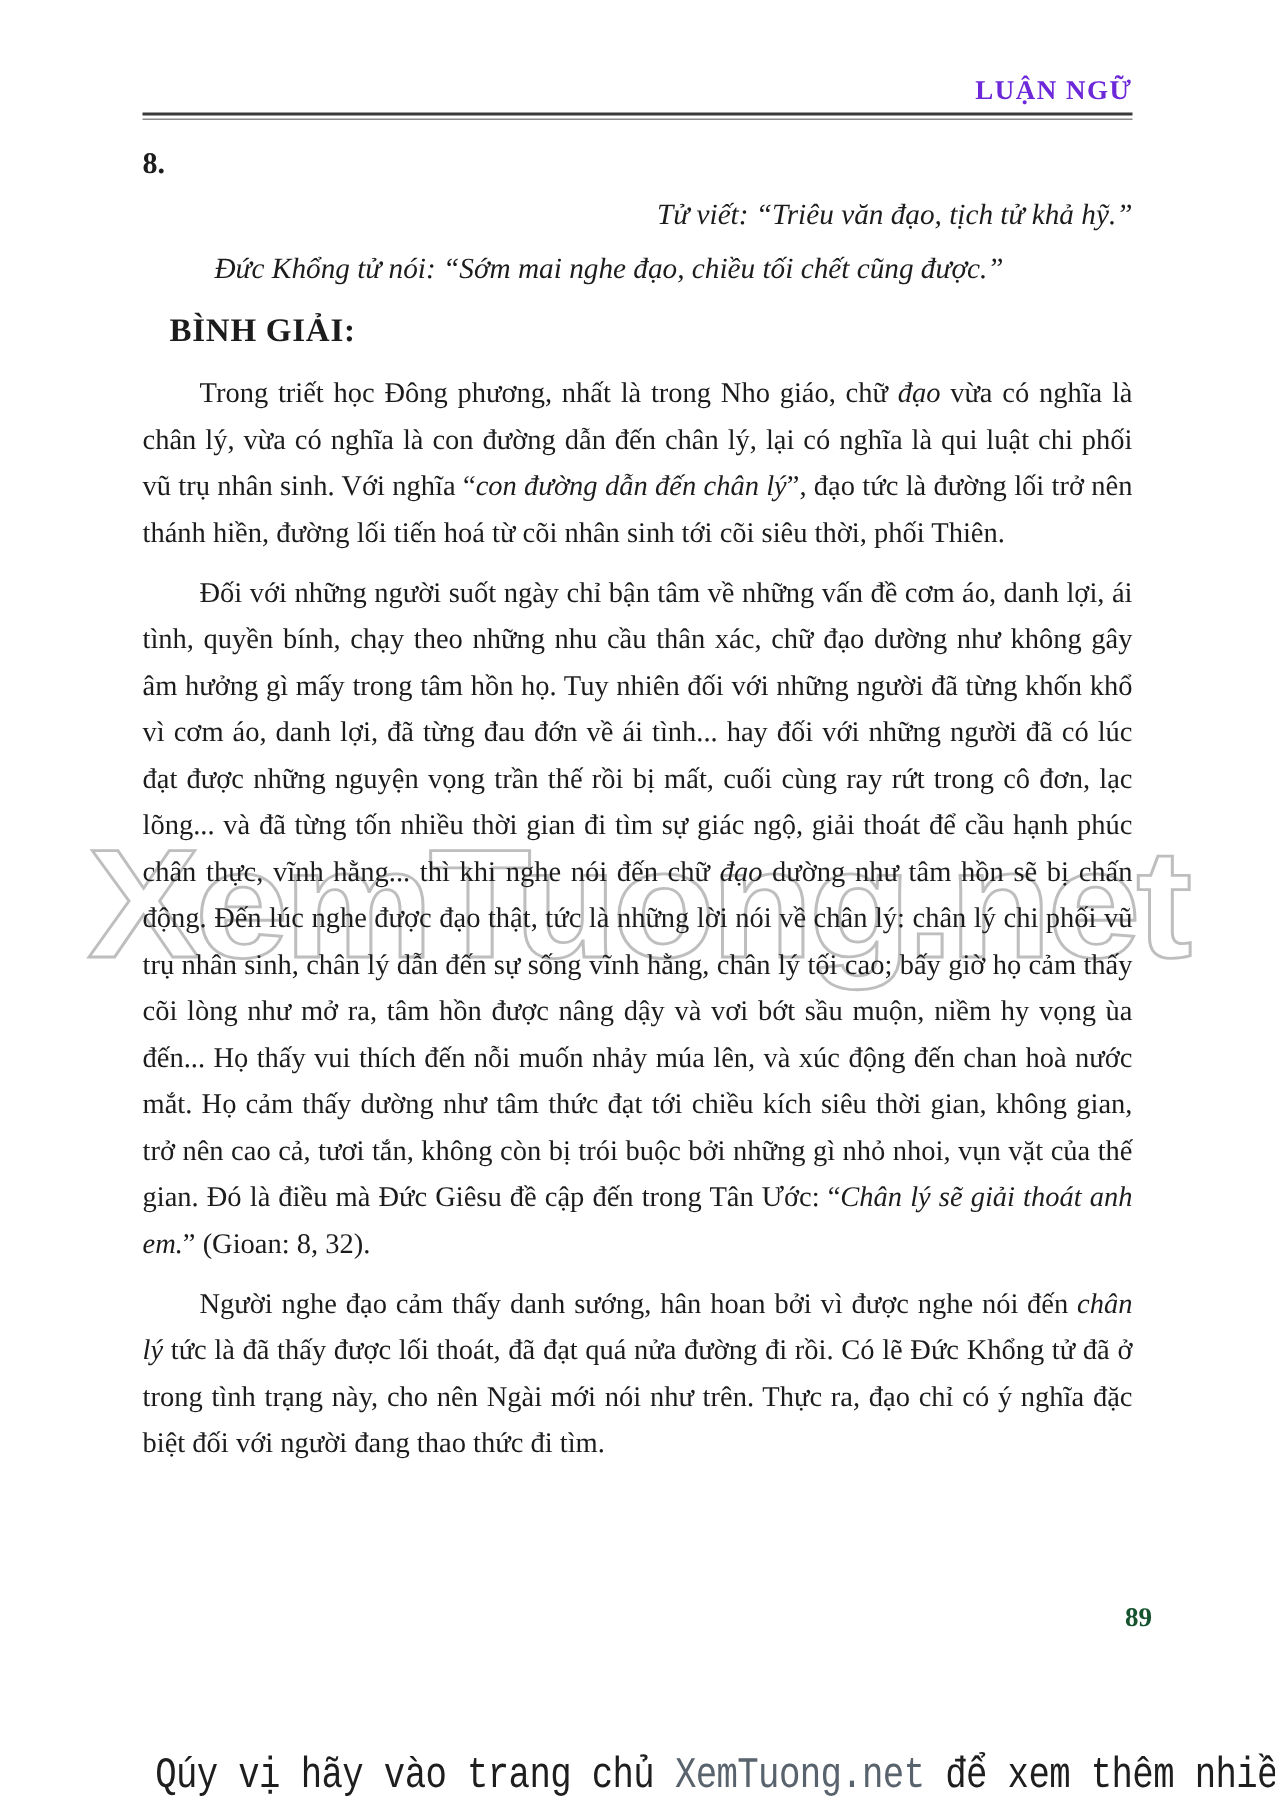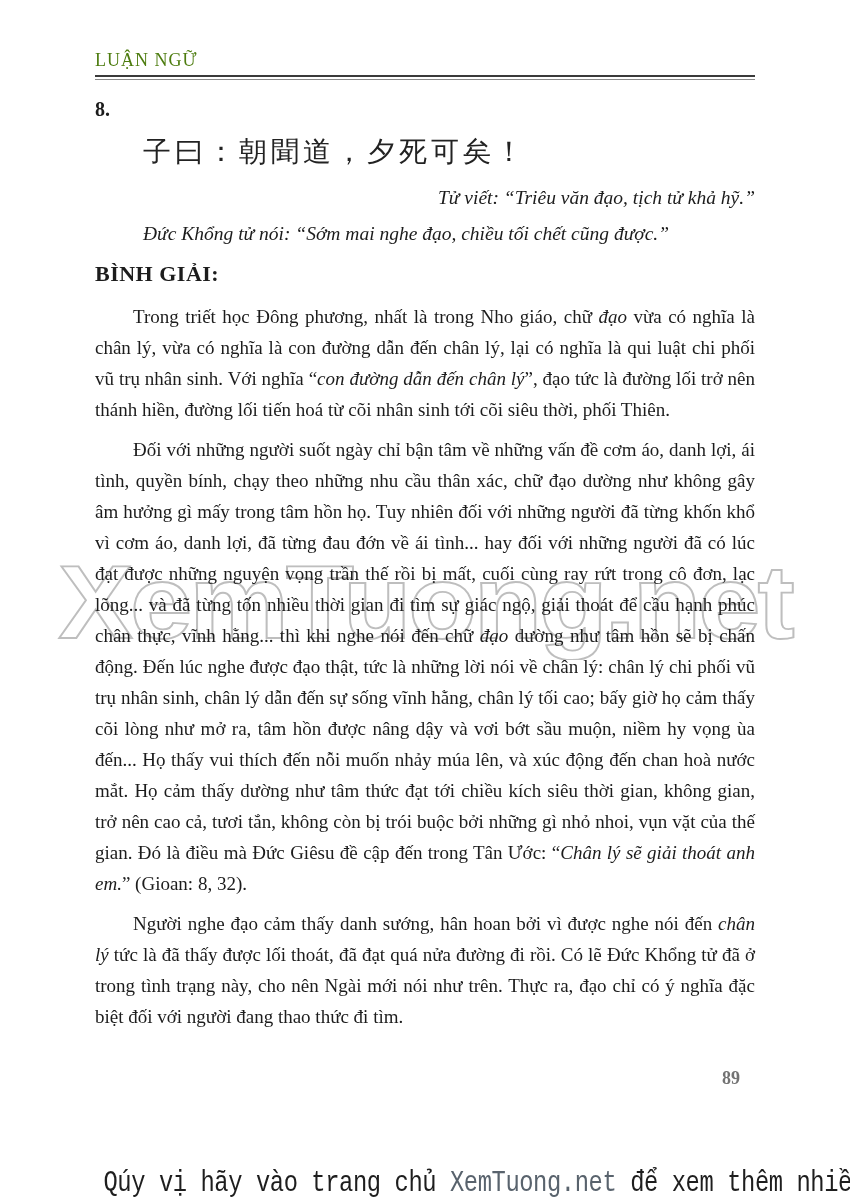--- a/index.html
+++ b/index.html
@@ -17,24 +17,25 @@
     height: 1202px;
   }
   .content {
     position: relative;
     z-index: 2;
     margin: 0 95px;
     padding-top: 50px;
   }
   
   .running-head {
-    font-weight: normal;
+    text-align: right;
+    font-weight: bold;
     font-size: 18px;
     letter-spacing: 1px;
-    color: #4d7c0f;
+    color: #6d28d9;
     padding-bottom: 4px;
   }
   .head-rule {
     height: 5px;
     border-top: 2.5px solid #3a3a3a;
     border-bottom: 1.5px solid #8a8a8a;
     margin-bottom: 18px;
   }
   
   .section-number {
@@ -67,20 +68,21 @@
     font-style: italic;
     font-size: 19.5px;
     margin-left: 48px;
     margin-bottom: 16px;
   }
   .subhead-caps {
     font-weight: bold;
     font-size: 22px;
     letter-spacing: 0.5px;
     margin-bottom: 14px;
+    margin-left: 18px;
   }
   
   .commentary p {
     font-size: 19px;
     line-height: 31px;
     text-align: justify;
     text-indent: 38px;
     margin-bottom: 9px;
     color: #1c1c1c;
   }
@@ -101,25 +103,25 @@
     -webkit-text-stroke: 2px #a9a9a9;
     opacity: 0.75;
     transform: scaleY(0.92);
     white-space: nowrap;
     pointer-events: none;
   }
   
   .page-number {
     position: absolute;
     z-index: 2;
-    right: 110px;
+    right: 82px;
     top: 1068px;
     font-weight: bold;
     font-size: 18px;
-    color: #737373;
+    color: #14532d;
   }
   
   .footer {
     position: absolute;
     z-index: 2;
     left: 0;
     bottom: 2px;
     width: 850px;
     text-align: center;
     font-family: Liberation Mono, monospace;
@@ -141,21 +143,20 @@
 
   <div class="watermark">XemTuong.net</div>
 
   <div class="content">
 
     <div class="running-head">LUẬN NGỮ</div>
     <div class="head-rule"></div>
 
     <div class="section-number">8.</div>
 
-    <div class="chinese-line">子曰：朝聞道，夕死可矣！</div>
 
     <div class="transliteration">Tử viết: “Triêu văn đạo, tịch tử khả hỹ.”</div>
 
 
     <div class="translation">Đức Khổng tử nói: “Sớm mai nghe đạo, chiều tối chết cũng được.”</div>
 
     <div class="subhead-caps">BÌNH GIẢI:</div>
 
     <div class="commentary">
         <p><span>Trong triết học Đông phương, nhất là trong Nho giáo, chữ </span><em>đạo</em><span> vừa có nghĩa là chân lý, vừa có nghĩa là con đường dẫn đến chân lý, lại có nghĩa là qui luật chi phối vũ trụ nhân sinh. Với nghĩa “</span><em>con đường dẫn đến chân lý</em><span>”, đạo tức là đường lối trở nên thánh hiền, đường lối tiến hoá từ cõi nhân sinh tới cõi siêu thời, phối Thiên.</span></p>

